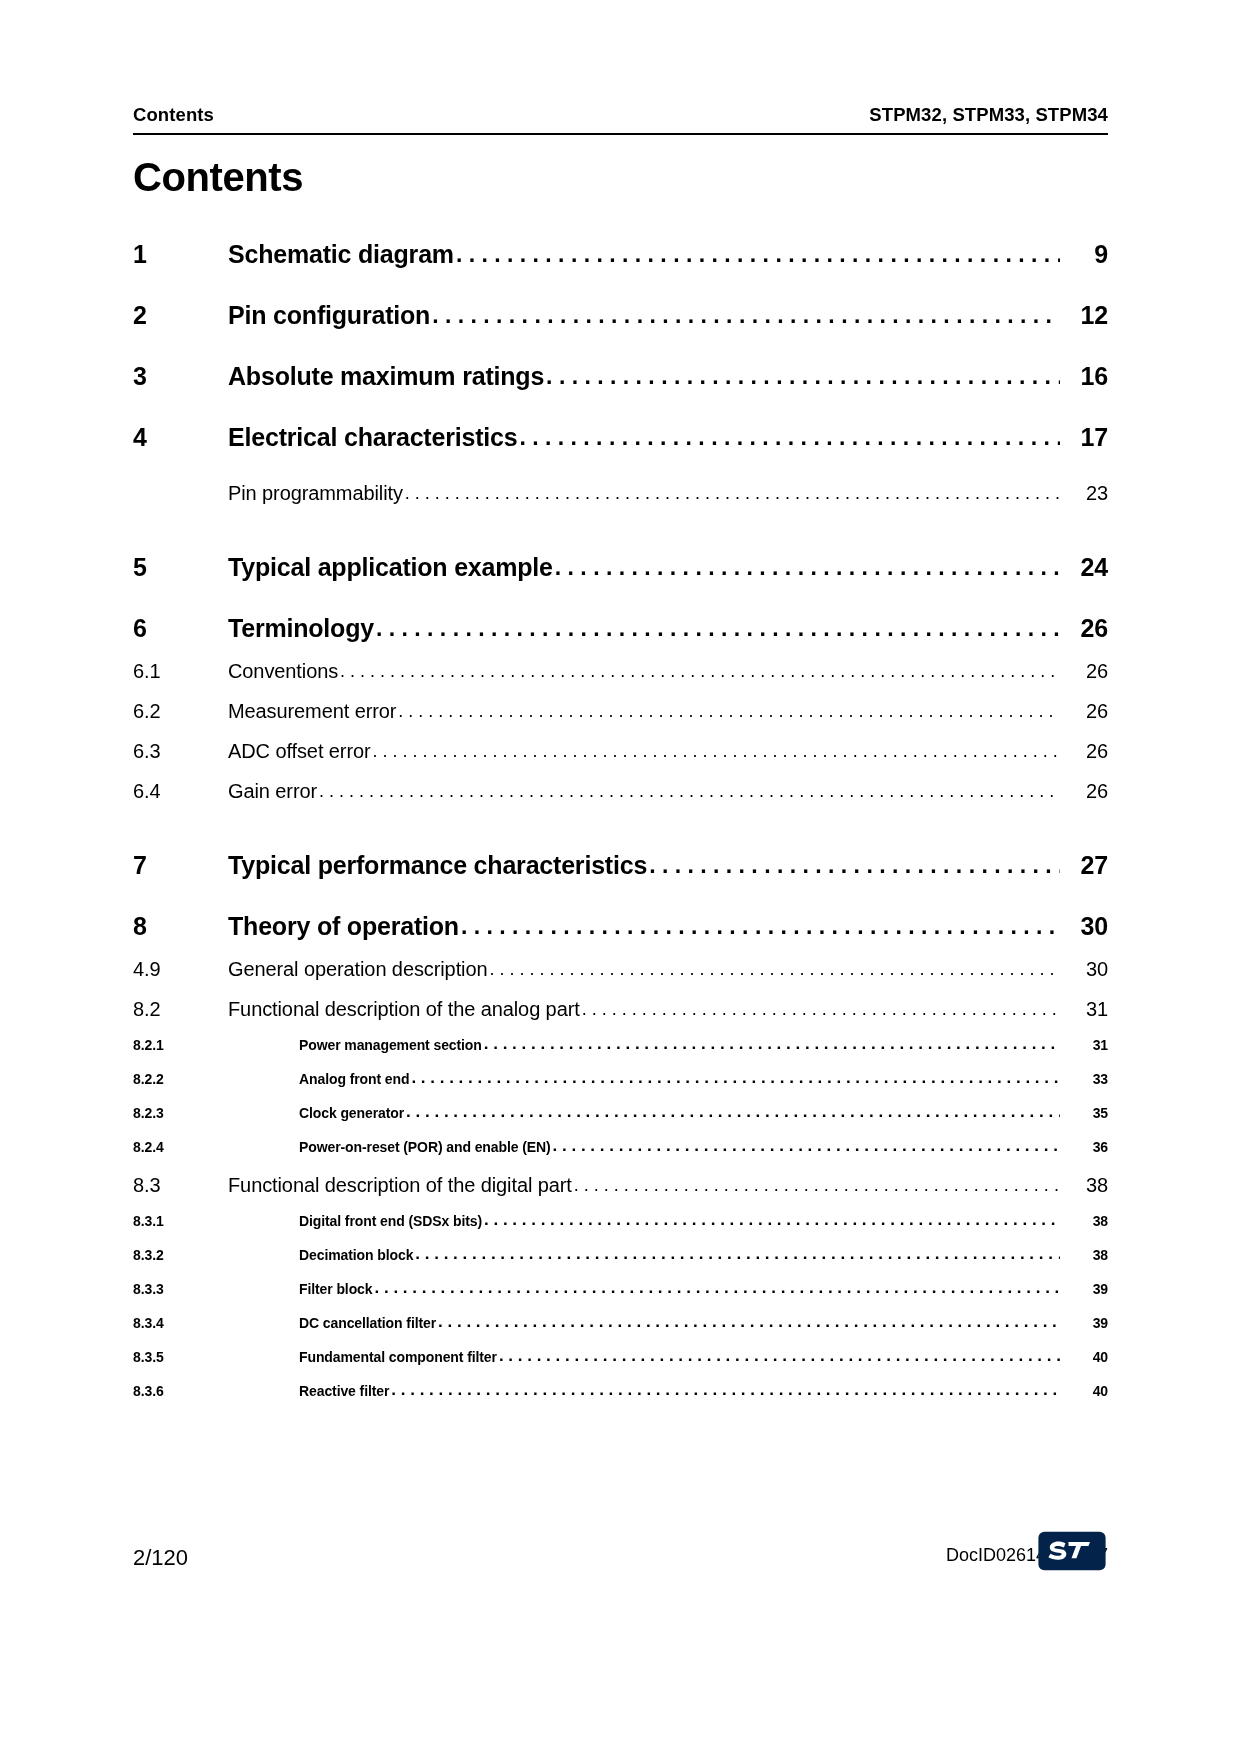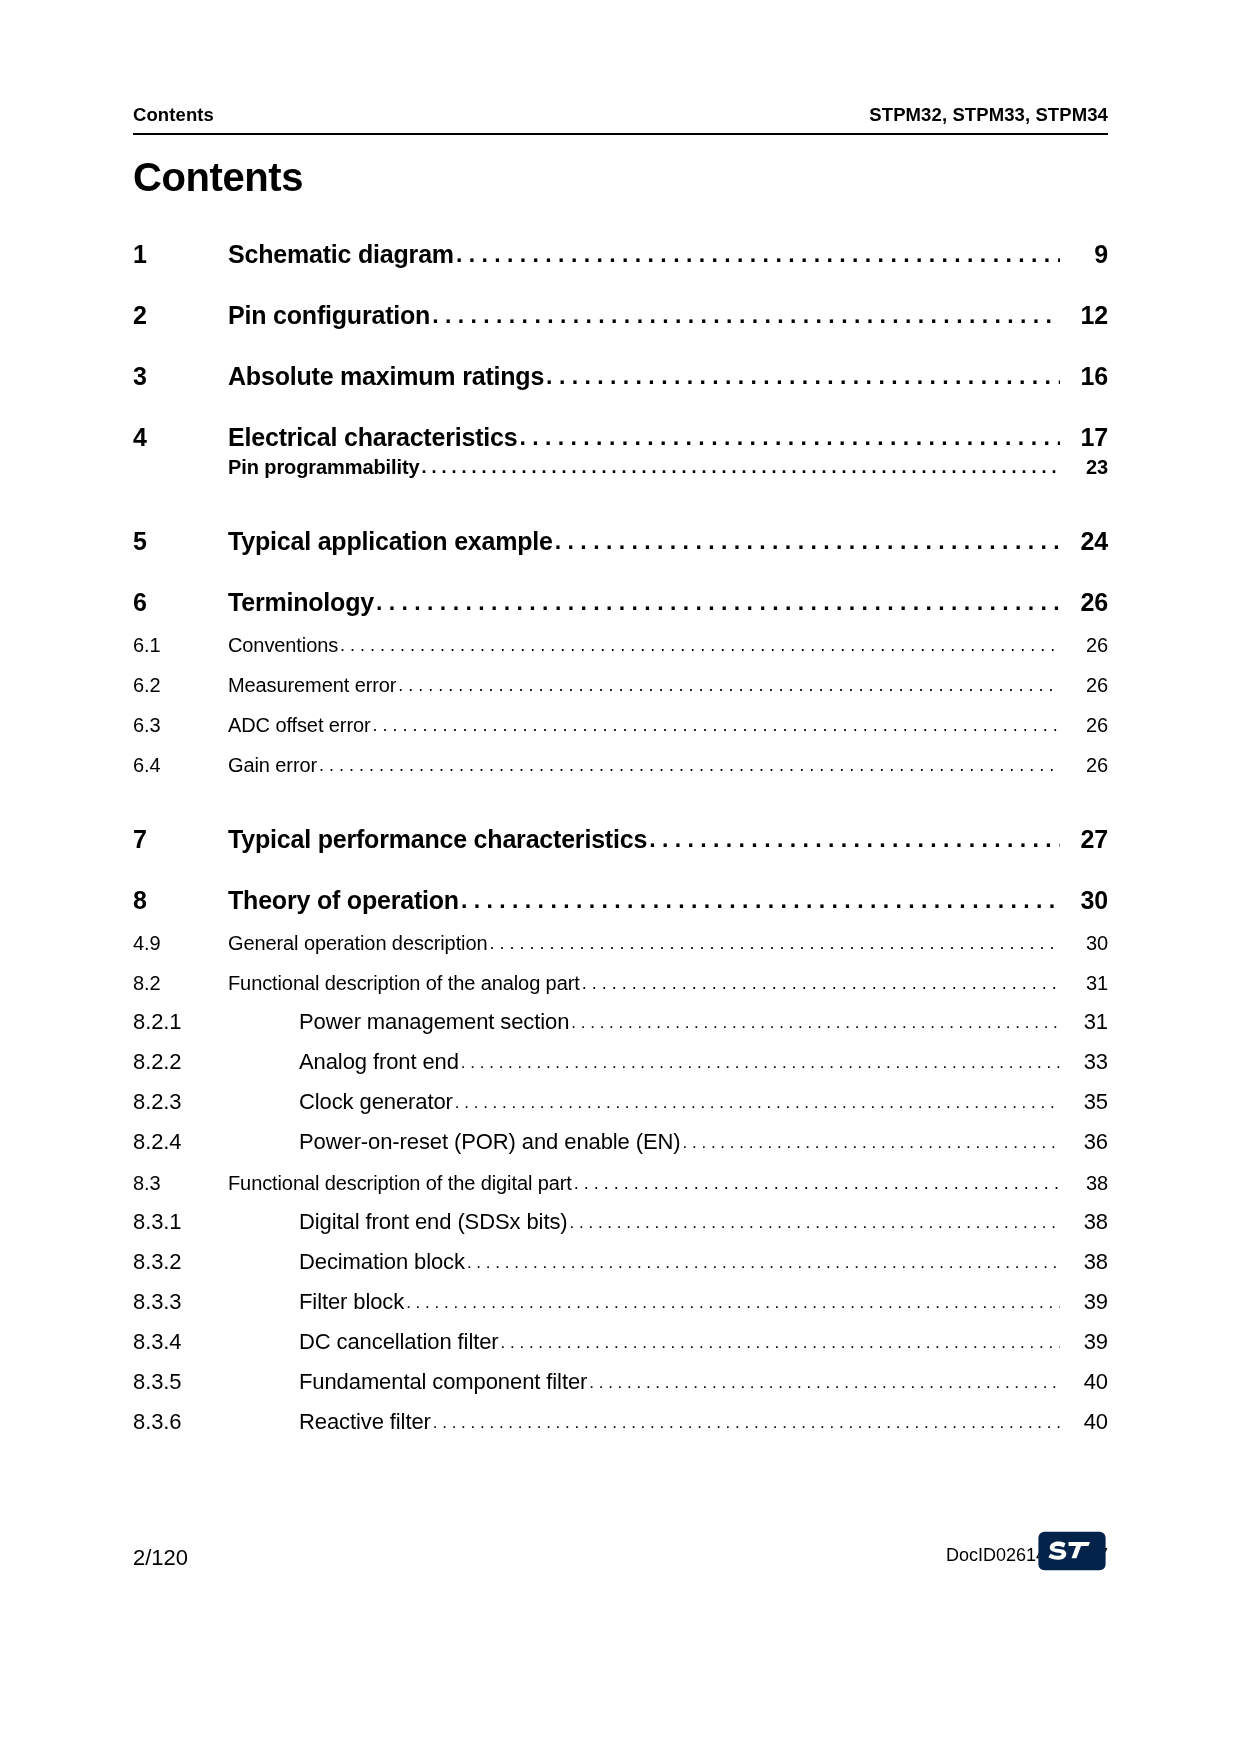--- a/index.html
+++ b/index.html
@@ -101,43 +101,43 @@
     letter-spacing: -0.2px;
   }
   .lvl1:first-child { margin-top: 0; }
   .lvl1 .num { width: 95px; }
   .lvl1 .leader { font-size: 23px; position: relative; top: -1px; }
   .lvl1 .pageno { min-width: 46px; }
 
   
   .lvlp {
     font-size: 20px;
-    font-weight: bold;
-    margin-top: 4px;
+    font-weight: normal;
+    margin-top: 30px;
     letter-spacing: -0.1px;
   }
   .lvlp .num { width: 95px; }
   .lvlp .leader { font-size: 18px; position: relative; top: -1px; }
   .lvlp .pageno { min-width: 46px; text-align: right; }
 
   
   .lvl2 {
     font-size: 20px;
     font-weight: normal;
     margin-top: 17px;
     letter-spacing: -0.1px;
   }
   .lvl2 .num { width: 95px; padding-left: 0px; }
   .lvl2 .leader { font-size: 18px; position: relative; top: -1px; }
   .lvl2 .pageno { min-width: 46px; }
 
   
   .lvl3 {
-    font-size: 22px;
-    font-weight: normal;
+    font-size: 14px;
+    font-weight: bold;
     margin-top: 14px;
     letter-spacing: -0.1px;
   }
   .lvl3 .num { width: 166px; }
   .lvl3 .leader { font-size: 17px; position: relative; top: -1px; }
   .lvl3 .pageno { min-width: 46px; }
 
   
   .gap-lg { margin-top: 48px; }
   .gap-md { margin-top: 32px; }

